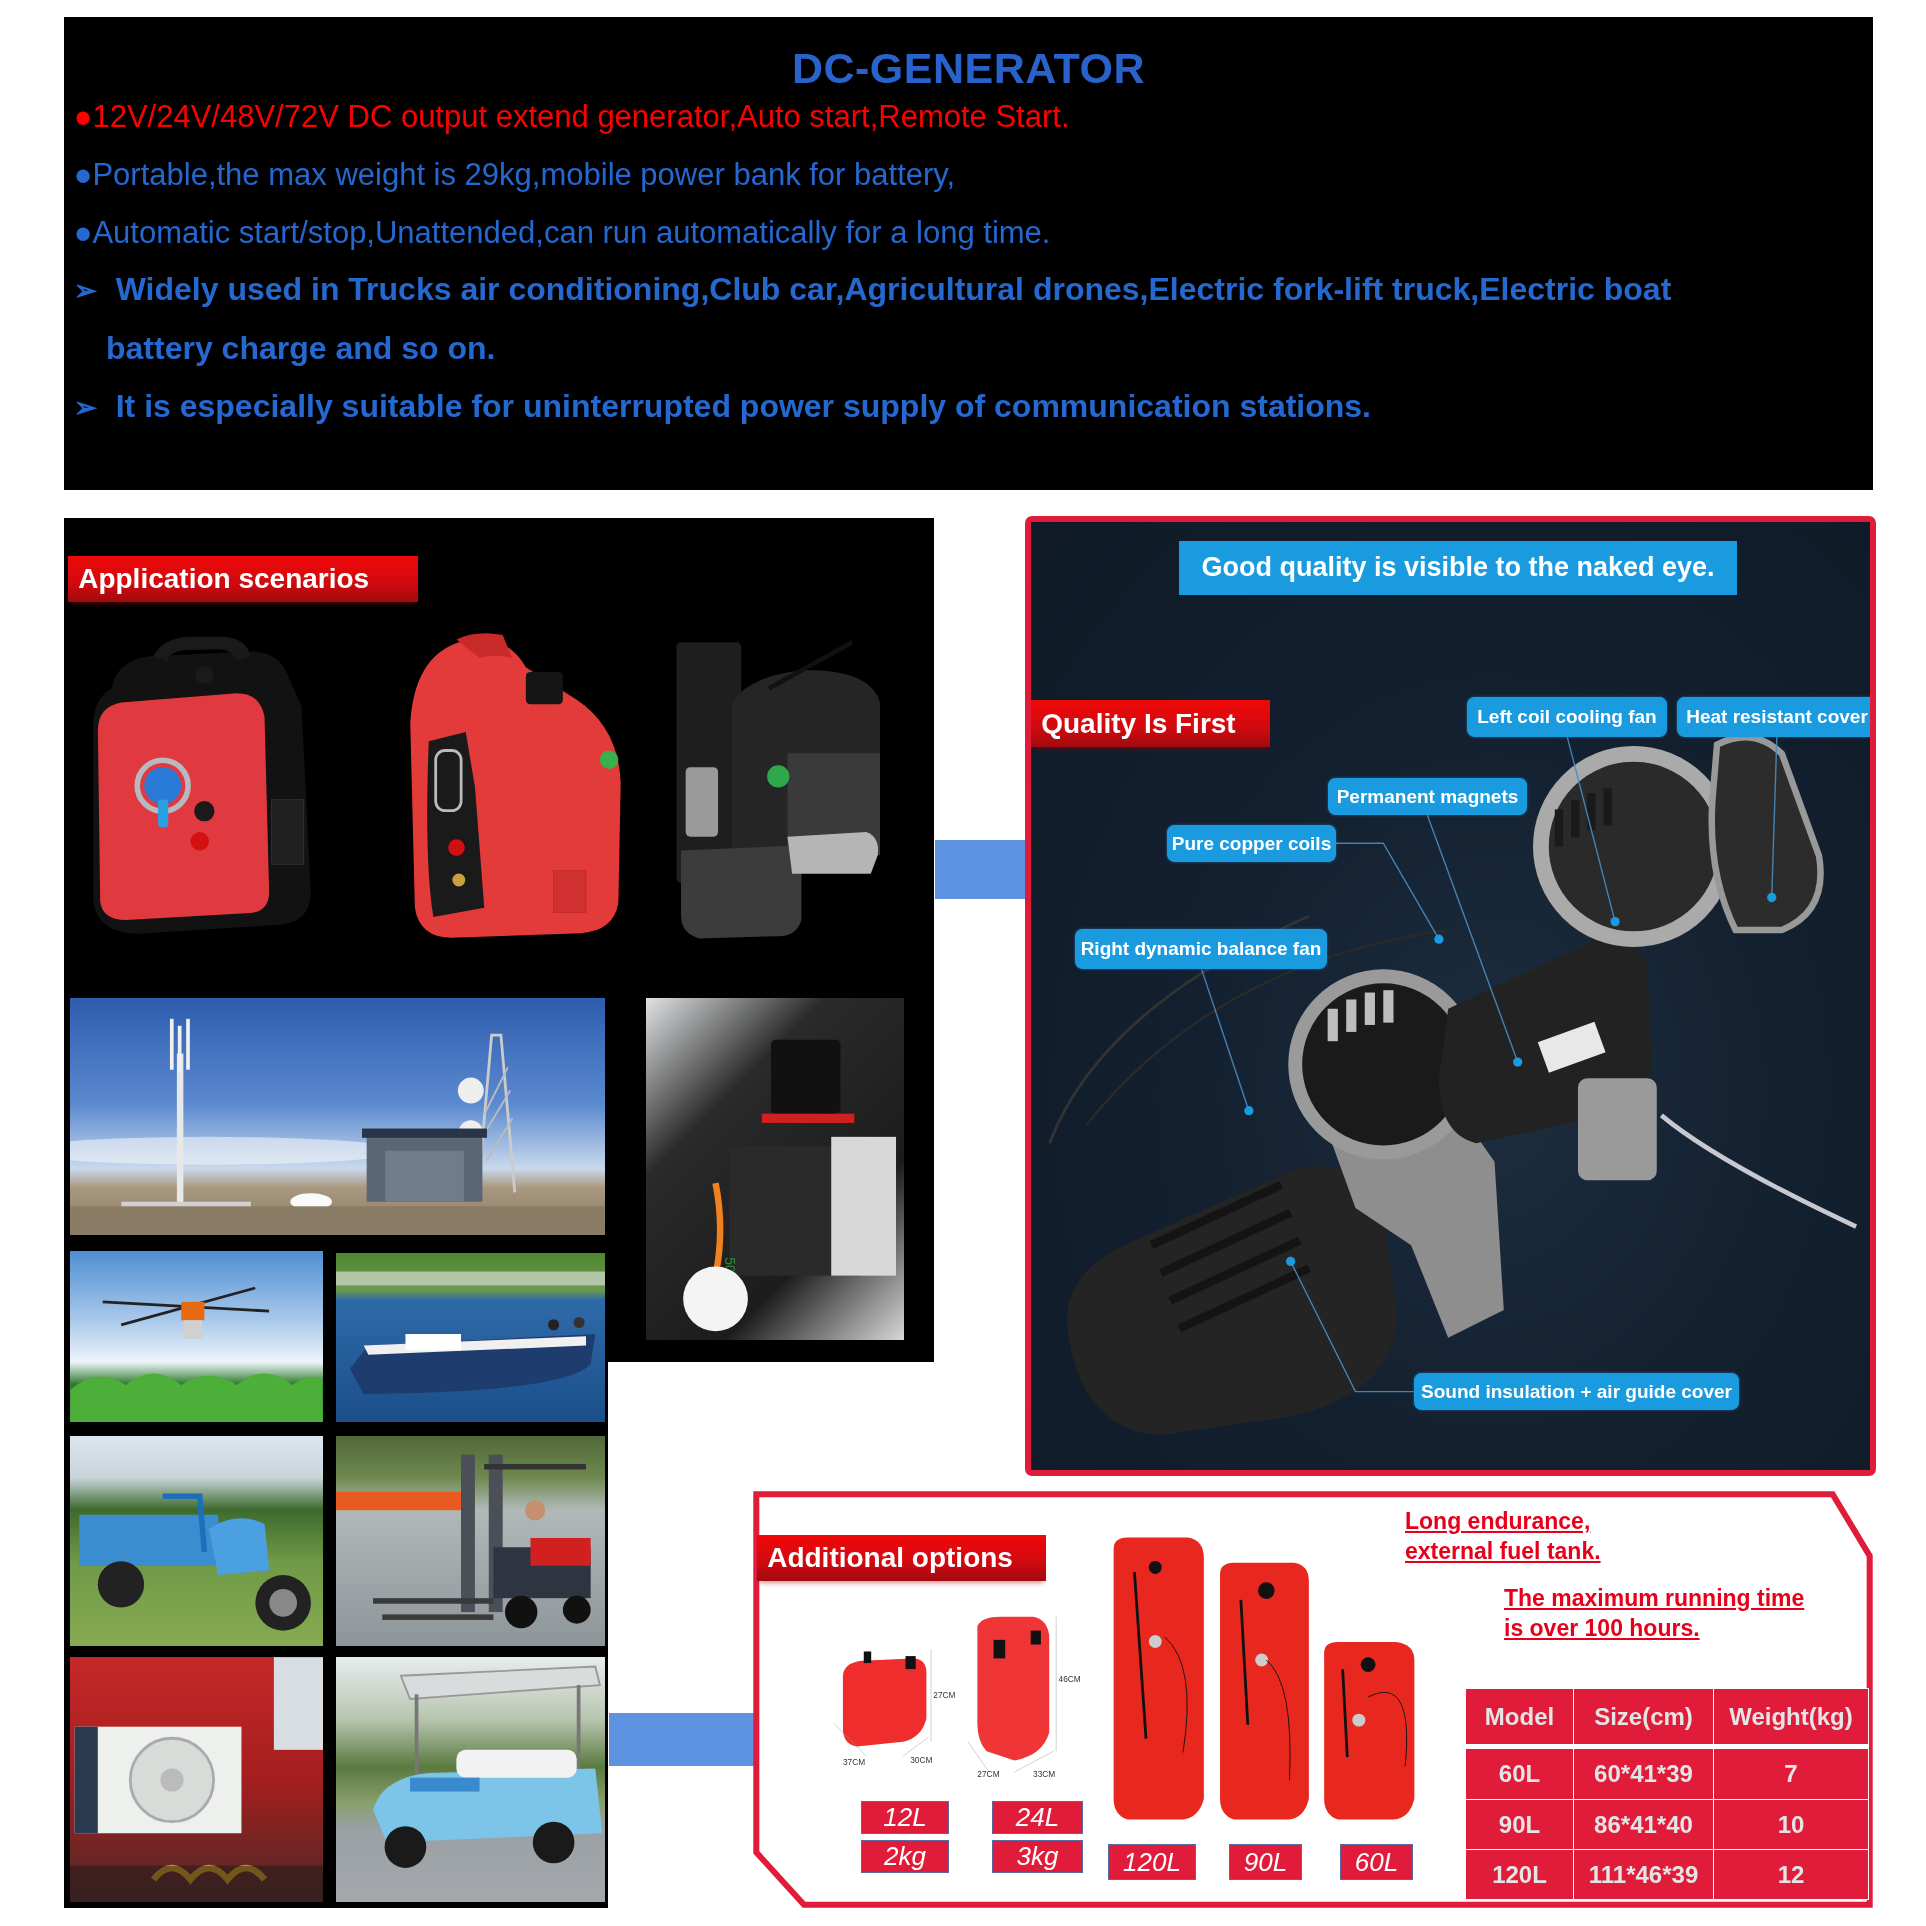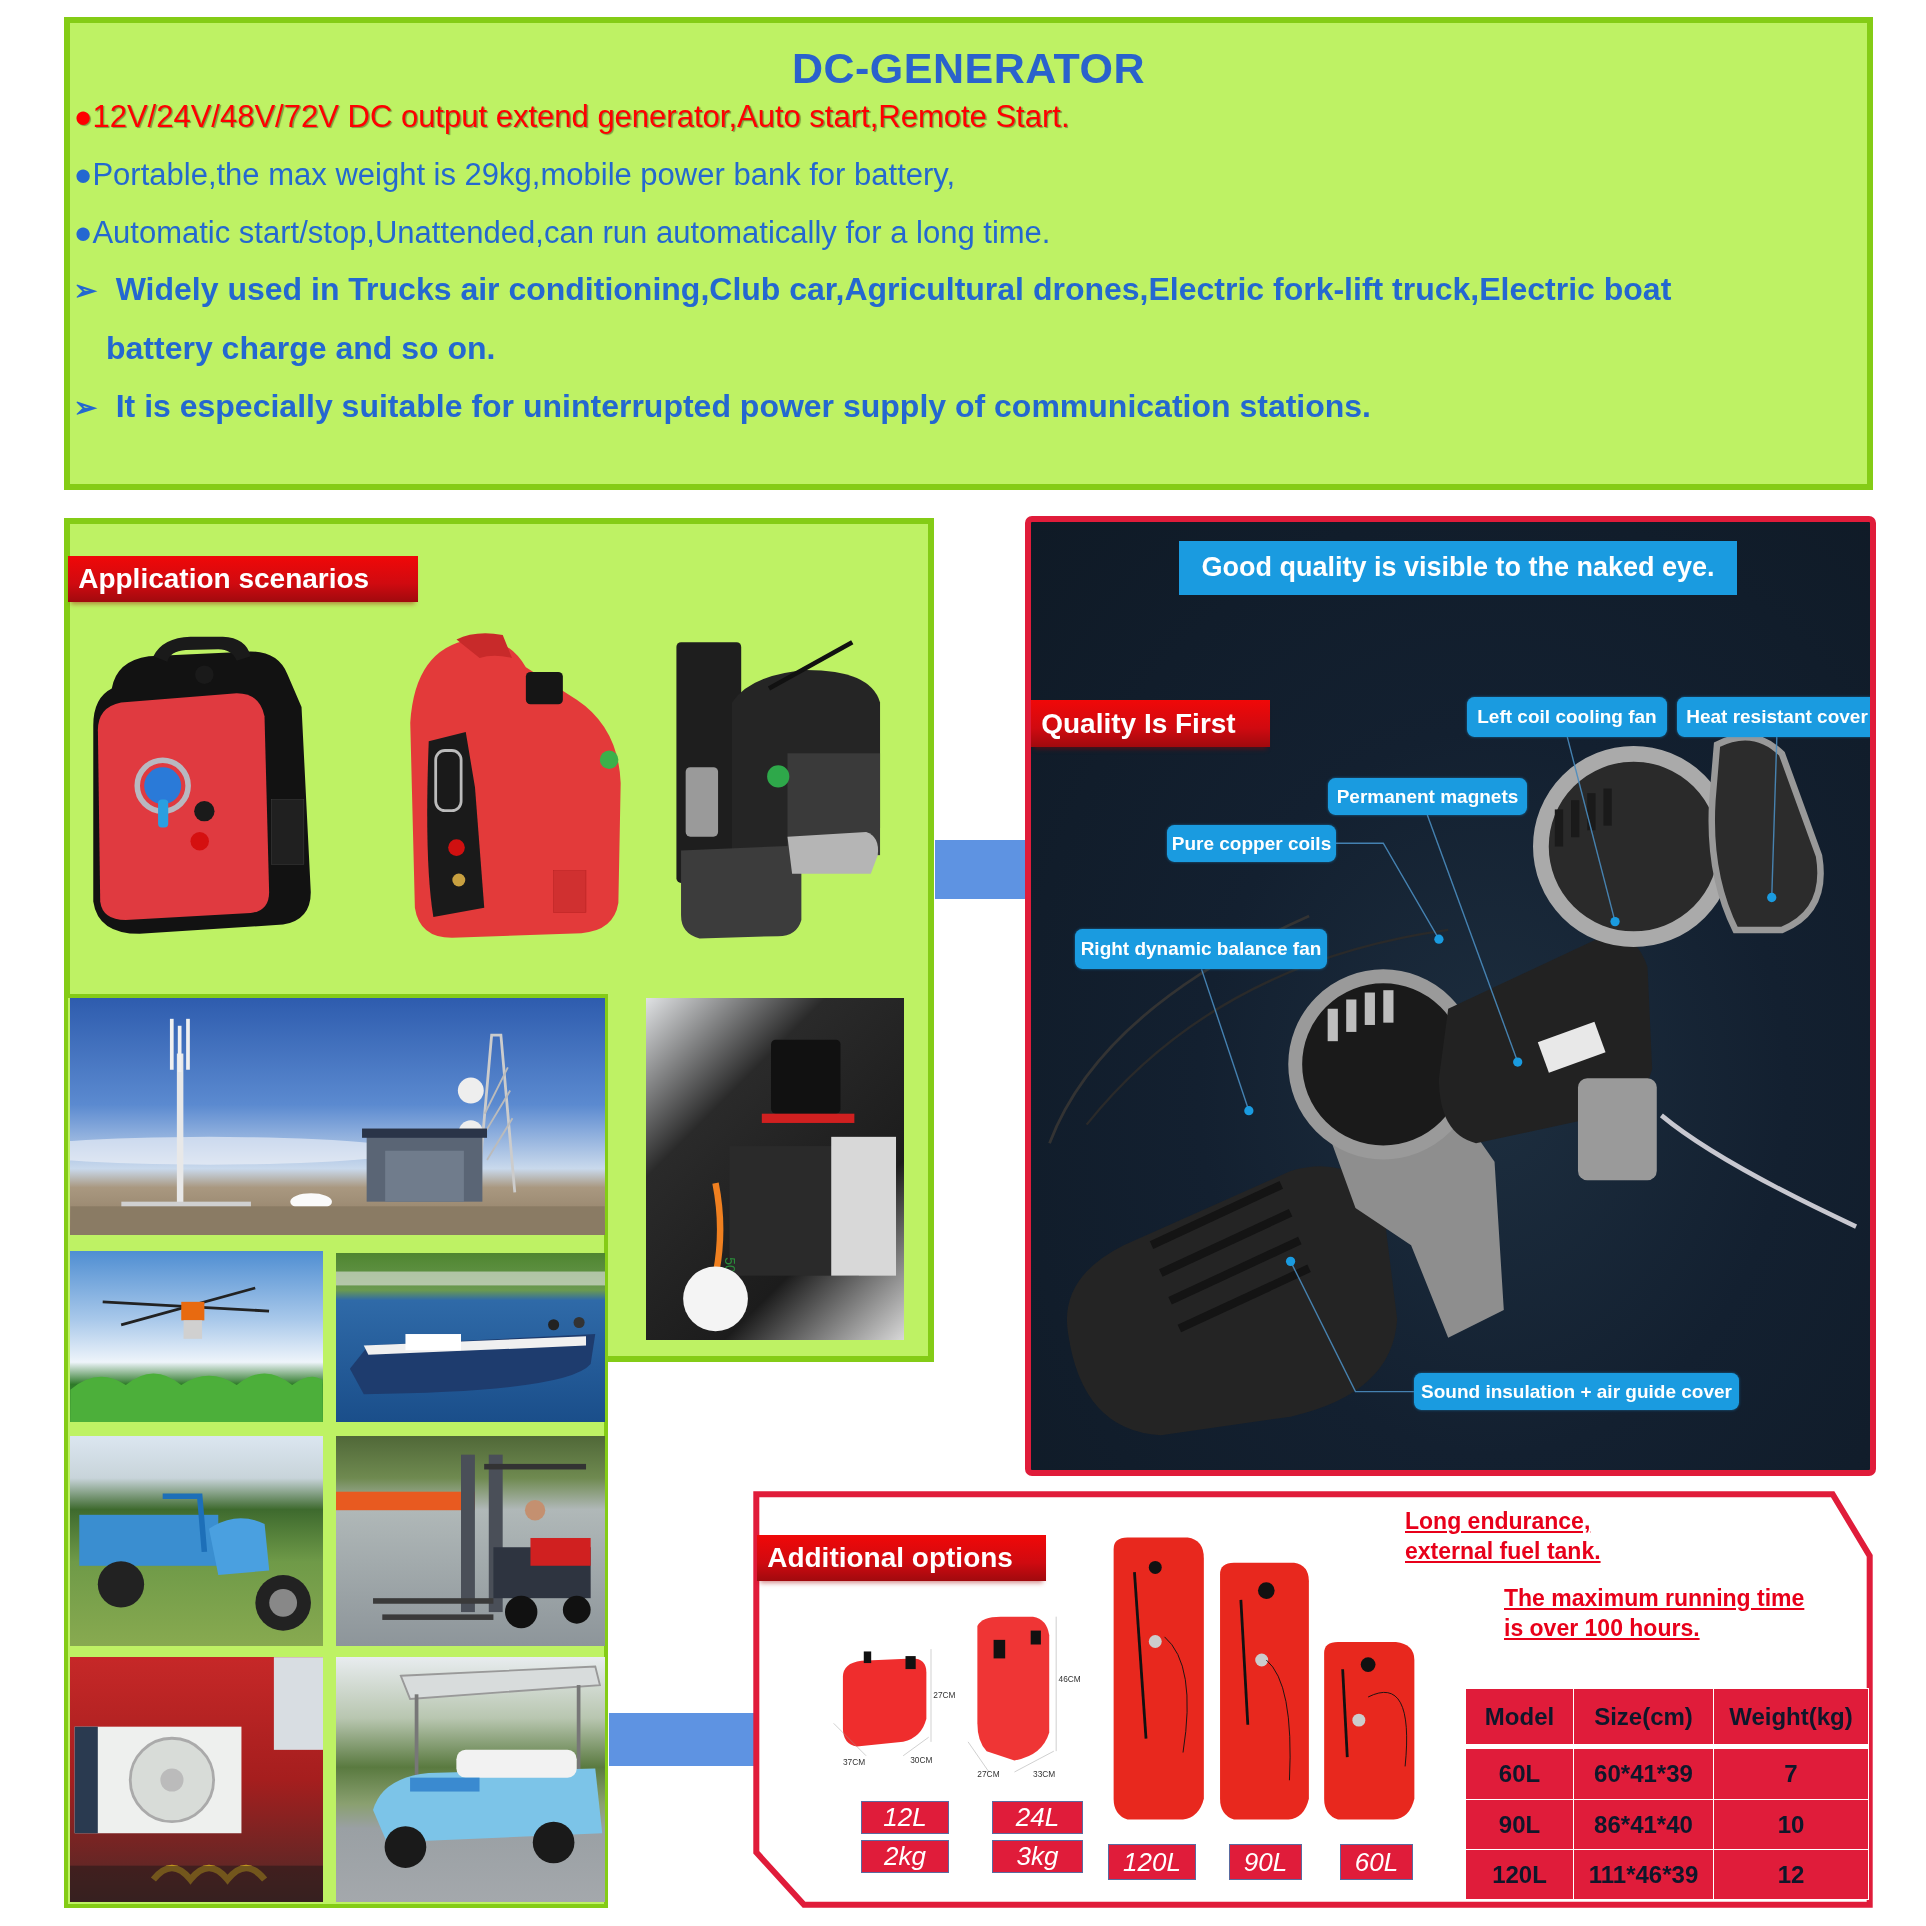--- a/index.html
+++ b/index.html
@@ -1,18 +1,18 @@
 <!DOCTYPE html>
 <html style="font-size:7.4px"><head>
 <meta charset="utf-8">
 <style>
   html, body { margin:0; padding:0; background:#ffffff; }
   body { width:1926px; height:1926px; position:relative; overflow:hidden; font-family:"Liberation Sans", sans-serif; }
   .abs { position:absolute; box-sizing:border-box; }
-  .redbox { border:6px solid #84cc16; background:#bef264;padding-left:36px; }
+  .redbox { border:6px solid #000000; background:#000000;padding-left:36px; }
 
   
   #top-box { left:64px; top:17px; width:1809px; height:473px; }
   #title { position:absolute; left:0; right:0; top:21px; text-align:center; font-size:43px; font-weight:bold; color:#2a62cc; letter-spacing:0.5px; }
   .line { position:absolute; left:3.7px; white-space:nowrap; font-size:31px; color:#2468d0; }
   .line.red { color:#ff0000; text-shadow:1.4px 1.4px 0.9px rgba(0,0,0,0.35); }
   .line.bold { font-weight:bold; font-size:32px; }
   .bullet { display:inline-block; font-size:31px; }
   .arrow { display:inline-block; width:28px; margin-right:14px; color:#2468d0; font-size:28px; }
   .indent { left:45px; }
@@ -29,21 +29,21 @@
   
   #right-panel { left:1025px; top:516px; width:851px; height:960px; border:6px solid #e01c3a; background:radial-gradient(ellipse at 55% 60%, #1d2e3f 0%, #132030 45%, #0f1a26 100%); border-radius:7px; overflow:hidden; }
   .bubble { position:absolute; background:#1a9be0; color:#fff; font-weight:bold; font-size:19px; border-radius:7.4px; display:flex; align-items:center; justify-content:center; white-space:nowrap; box-shadow:0 0 2.8px rgba(26,155,224,0.6); }
 
   
   #add-box { left:753px; top:1491px; width:1120px; height:417px; }
   #add-box-border { position:absolute; left:0; top:0; width:100%; height:100%; }
   .italic-note { position:absolute; color:#e8001a; font-weight:bold; font-size:23px; text-decoration:underline; white-space:nowrap; }
   .tank-label { position:absolute; background:#e01c3a; border:1.9px solid #5a6aa0; color:#ffffff; display:flex; align-items:center; justify-content:center; font-size:26px; box-sizing:border-box;font-style:italic; }
 
-  table#spec { position:absolute; border-collapse:collapse; background:#e01c3a; color:#0f172a; font-weight:bold; font-size:24px; }
+  table#spec { position:absolute; border-collapse:collapse; background:#e01c3a; color:#e5e5e5; font-weight:bold; font-size:24px; }
   #spec td, #spec th { border:1.9px solid #fff; text-align:center; padding:0; }
   #spec th { font-weight:bold; border-bottom:5.6px solid #fff; }
 </style>
 </head>
 <body>
 
 <div id="top-box" class="abs redbox">
   <div id="title">DC-GENERATOR</div>
 
   <div class="line red" style="top:76px;">

